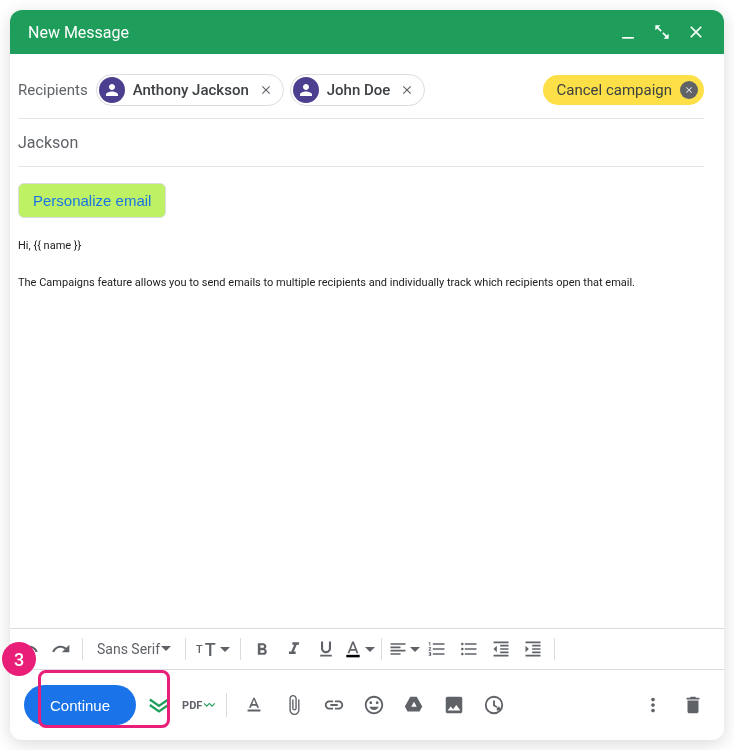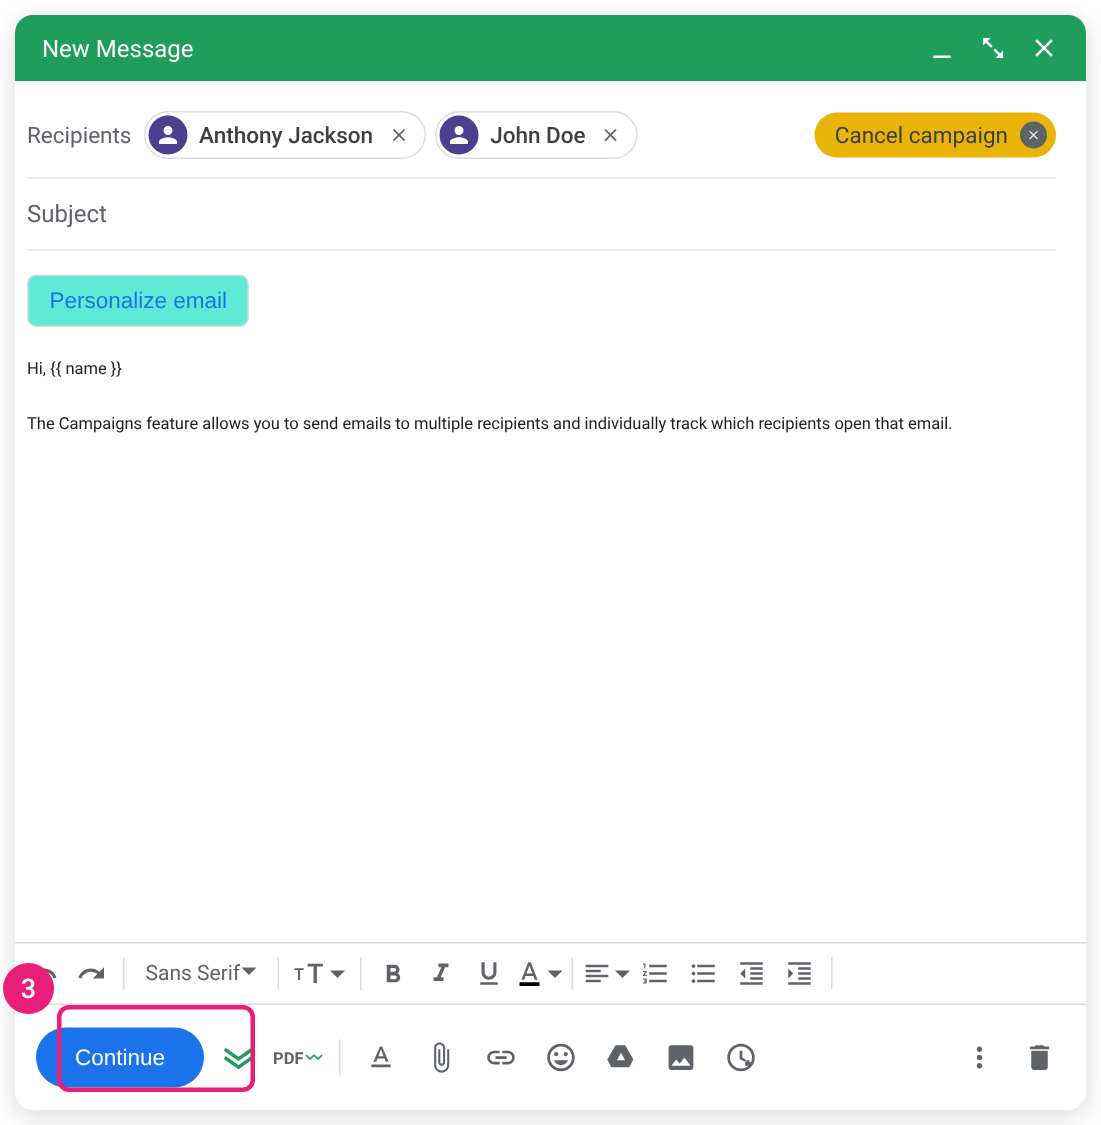--- a/index.html
+++ b/index.html
@@ -59,42 +59,42 @@
   }
   .chip-avatar svg { fill: #fff; width: 18px; height: 18px; }
   .chip-x {
     width: 18px; height: 18px; margin-left: 8px;
     display: flex; align-items: center; justify-content: center;
     color: #5f6368; cursor: pointer;
   }
   .chip-x svg { fill: #5f6368; width: 14px; height: 14px; }
   .cancel-camp {
     margin-left: auto;
-    background: #eab308; border-radius: 16px;
+    background: #fde047; border-radius: 16px;
     height: 30px; padding: 0 6px 0 14px;
     display: inline-flex; align-items: center;
     font-size: 15px; color: #3c4043; cursor: pointer;
   }
   .cancel-camp-x {
     width: 18px; height: 18px; border-radius: 50%;
     background: #5f6368; margin-left: 8px;
     display: flex; align-items: center; justify-content: center;
   }
   .cancel-camp-x svg { width: 10px; height: 10px; fill: #e8eaed; }
   .subject-row {
     padding: 14px 0;
     border-bottom: 1px solid #e5e5e5;
     color: #5f6368; font-size: 16px;
   }
   .personalize {
     margin-top: 16px;
     border: 1px solid #dadce0; border-radius: 6px;
     padding: 8px 14px;
     color: #1a73e8; font-size: 15px; font-weight: 500;
-    background: #5eead4; cursor: pointer;
+    background: #bef264; cursor: pointer;
     display: inline-block; width: fit-content;
   }
   .body-area {
     margin-top: 20px;
     color: #202124; font-size: 11px; line-height: 1.5;
     flex: 1;
   }
   .body-area p { margin: 0 0 20px 0; }
   .format-toolbar {
     border-top: 1px solid #dadce0;
@@ -224,21 +224,21 @@
         <span>Cancel campaign</span>
         <span class="cancel-camp-x">
           <svg viewBox="0 0 24 24">
               <path d="M19 6.41L17.59 5 12 10.59 6.41 5 5 6.41 10.59 12 5 17.59 6.41 19 12 13.41 17.59 19 19 17.59 13.41 12z"></path>
             </svg>
         </span>
       </span>
     </div>
 
     <div class="subject-row">
-      <span>Subject</span>
+      <span>Jackson</span>
     </div>
 
     <button class="personalize">Personalize email</button>
 
     <div class="body-area">
       <p>Hi, {{ name }}</p>
       <p>The Campaigns feature allows you to send emails to multiple recipients and individually track which recipients open that email.</p>
     </div>
   </div>
 

